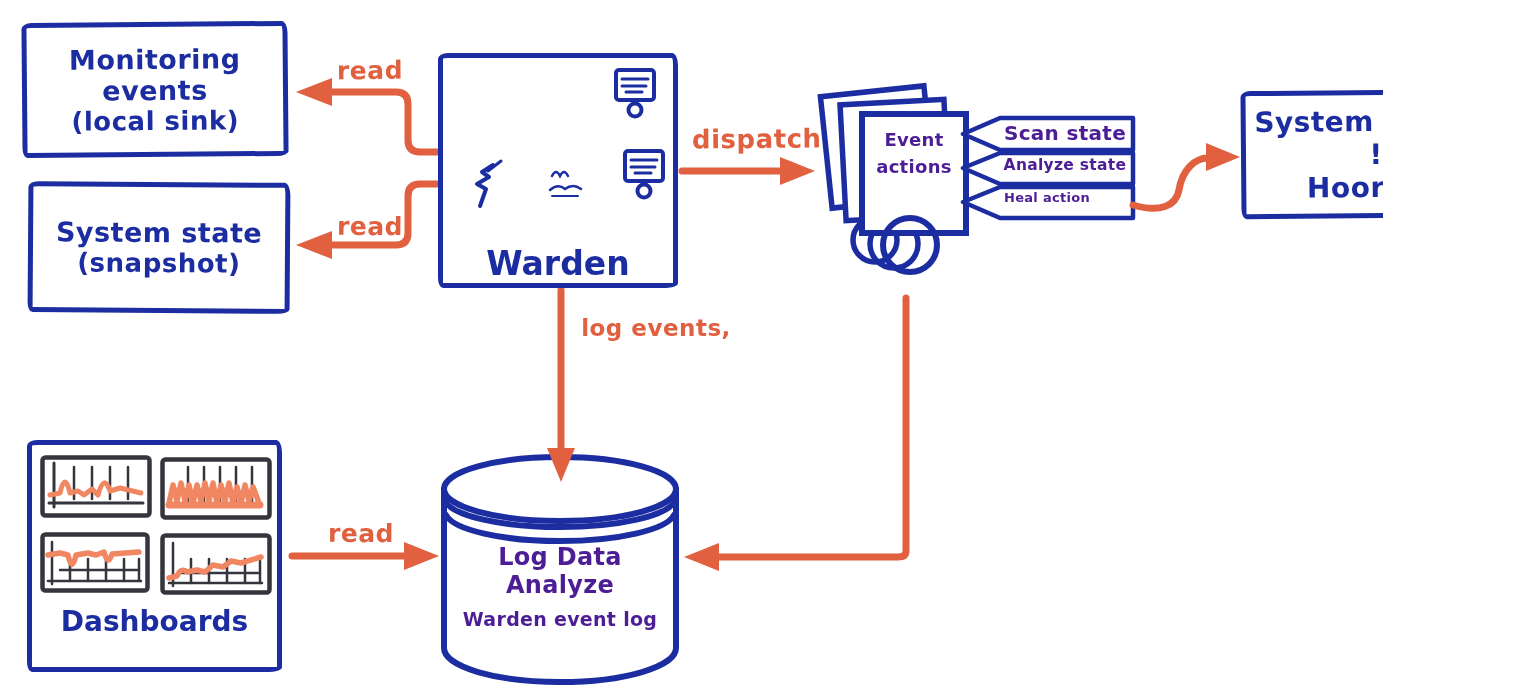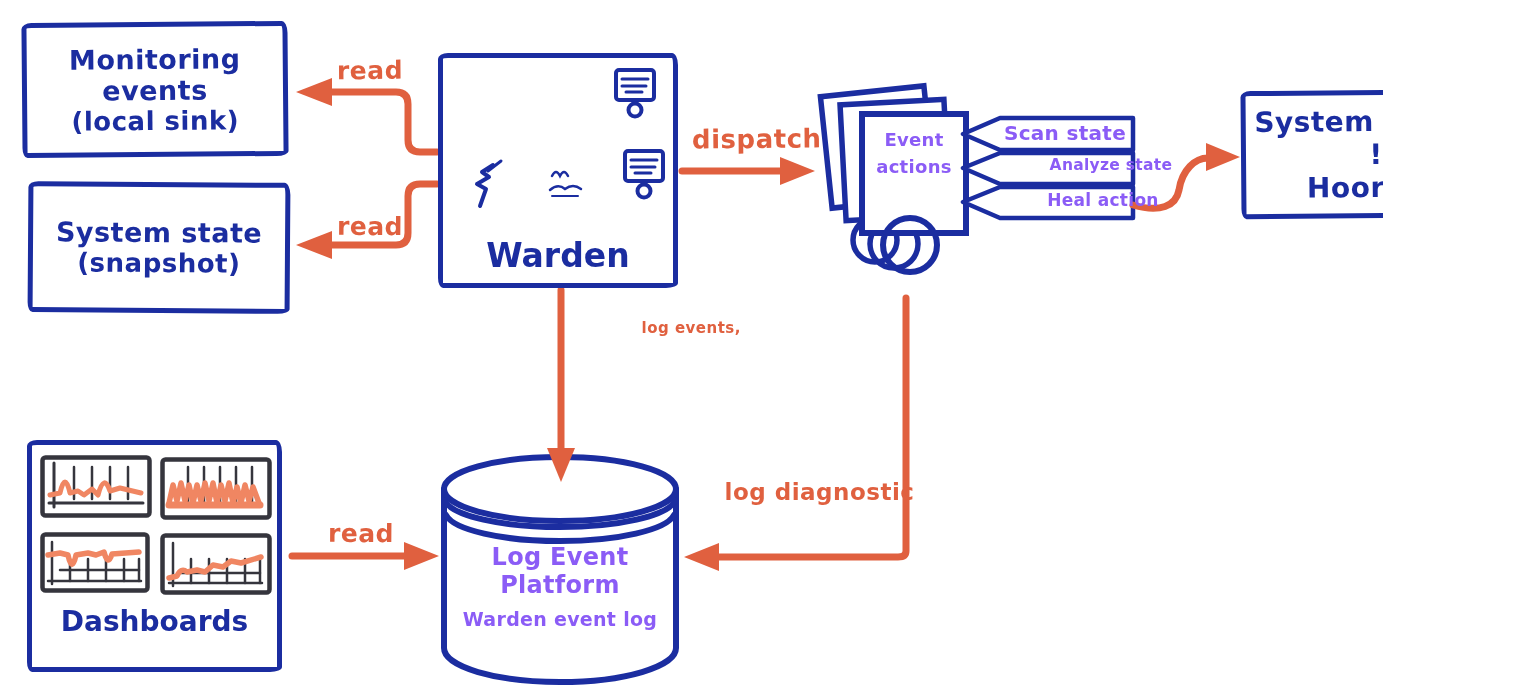--- a/index.html
+++ b/index.html
@@ -10,21 +10,21 @@
   .layer{position:absolute;left:0;top:0;}
   .node{
     position:absolute;border:5px solid #1b2da0;background:transparent;
     display:flex;flex-direction:column;align-items:center;justify-content:center;
     text-align:center;box-sizing:border-box;
     border-radius:10px 6px 12px 5px / 6px 12px 5px 10px;
   }
   .node .l1{font-size:27px;letter-spacing:.5px;}
   .node .l2{font-size:26px;letter-spacing:.5px;}
   .olabel{position:absolute;color:#e0603f;text-align:center;letter-spacing:.5px;}
-  .blabel{position:absolute;color:#8b5cf6;text-align:center;letter-spacing:.3px;}
+  .blabel{position:absolute;color:#4c1d95;text-align:center;letter-spacing:.3px;}
   .tilt-l{transform:rotate(-0.5deg);}
   .tilt-r{transform:rotate(0.4deg);}
   .mini{position:absolute;}
 </style>
 </head>
 <body>
 
 <div class="canvas">
 
   <svg class="layer" width="1536" height="693" viewBox="0 0 1536 693">
@@ -94,21 +94,21 @@
   <div class="node tilt-l" style="left:22px;top:22px;width:266px;height:135px;">
     <div class="l1">Monitoring events</div>
     <div class="l2">(local sink)</div>
   </div>
 
   <div class="node tilt-r" style="left:28px;top:182px;width:262px;height:131px;">
     <div class="l1">System state</div>
     <div class="l2">(snapshot)</div>
   </div>
 
-  <div class="node" style="left:438px;top:53px;width:240px;height:235px;justify-content:flex-end;padding-bottom:8px;">
+  <div class="node" style="left:438px;top:53px;width:240px;height:235px;justify-content:flex-end;">
     <div style="font-size:33px;">Warden</div>
   </div>
 
   <div class="node tilt-l" style="left:1241px;top:90px;width:270px;height:128px;">
     <div class="l1" style="font-size:28px;">System Healed !</div>
     <div class="l2" style="font-size:28px;">Hooray !</div>
   </div>
 
   <div class="node" style="left:27px;top:440px;width:255px;height:232px;justify-content:flex-start;">
 
@@ -152,33 +152,32 @@
 
     <div style="position:absolute;left:0;top:160px;width:100%;font-size:28px;">Dashboards</div>
   </div>
 
   <div class="blabel" style="left:862px;top:126px;width:104px;font-size:18px;line-height:27px;">
     <div>Event</div>
     <div>actions</div>
   </div>
 
   <div class="blabel" style="left:998px;top:121px;width:134px;font-size:20px;">Scan state</div>
-  <div class="blabel" style="left:998px;top:156px;width:134px;font-size:15.5px;margin-left:46px;">Analyze state</div>
-  <div class="blabel" style="left:1036px;top:190px;width:134px;font-size:17px;">Heal action</div>
+  <div class="blabel" style="left:998px;top:156px;width:134px;font-size:15.5px;">Analyze state</div>
+  <div class="blabel" style="left:980px;top:190px;width:134px;font-size:13px;">Heal action</div>
 
-  <div class="blabel" style="left:443px;top:543px;width:234px;font-size:24px;">Log Event Platform</div>
+  <div class="blabel" style="left:443px;top:543px;width:234px;font-size:24px;">Log Data Analyze</div>
   <div class="blabel" style="left:443px;top:608px;width:234px;font-size:19px;">Warden event log</div>
 
   <div class="olabel tilt-l" style="left:330px;top:56px;width:80px;font-size:25px;">read</div>
   <div class="olabel tilt-r" style="left:334px;top:212px;width:72px;font-size:25px;">read</div>
   <div class="olabel tilt-l" style="left:692px;top:124px;width:124px;font-size:26px;">dispatch</div>
 
-  <div class="olabel" style="left:571px;top:311px;width:170px;font-size:15px;line-height:35px;text-align:right;">
+  <div class="olabel" style="left:571px;top:311px;width:170px;font-size:23px;line-height:35px;text-align:center;">
     <div>log events,</div>
   </div>
 
   <div class="olabel" style="left:722px;top:476px;width:195px;font-size:23px;line-height:32px;">
-    <div>log diagnostic</div>
   </div>
 
   <div class="olabel tilt-r" style="left:322px;top:519px;width:78px;font-size:25px;">read</div>
 
 </div>
 
 </body></html>

